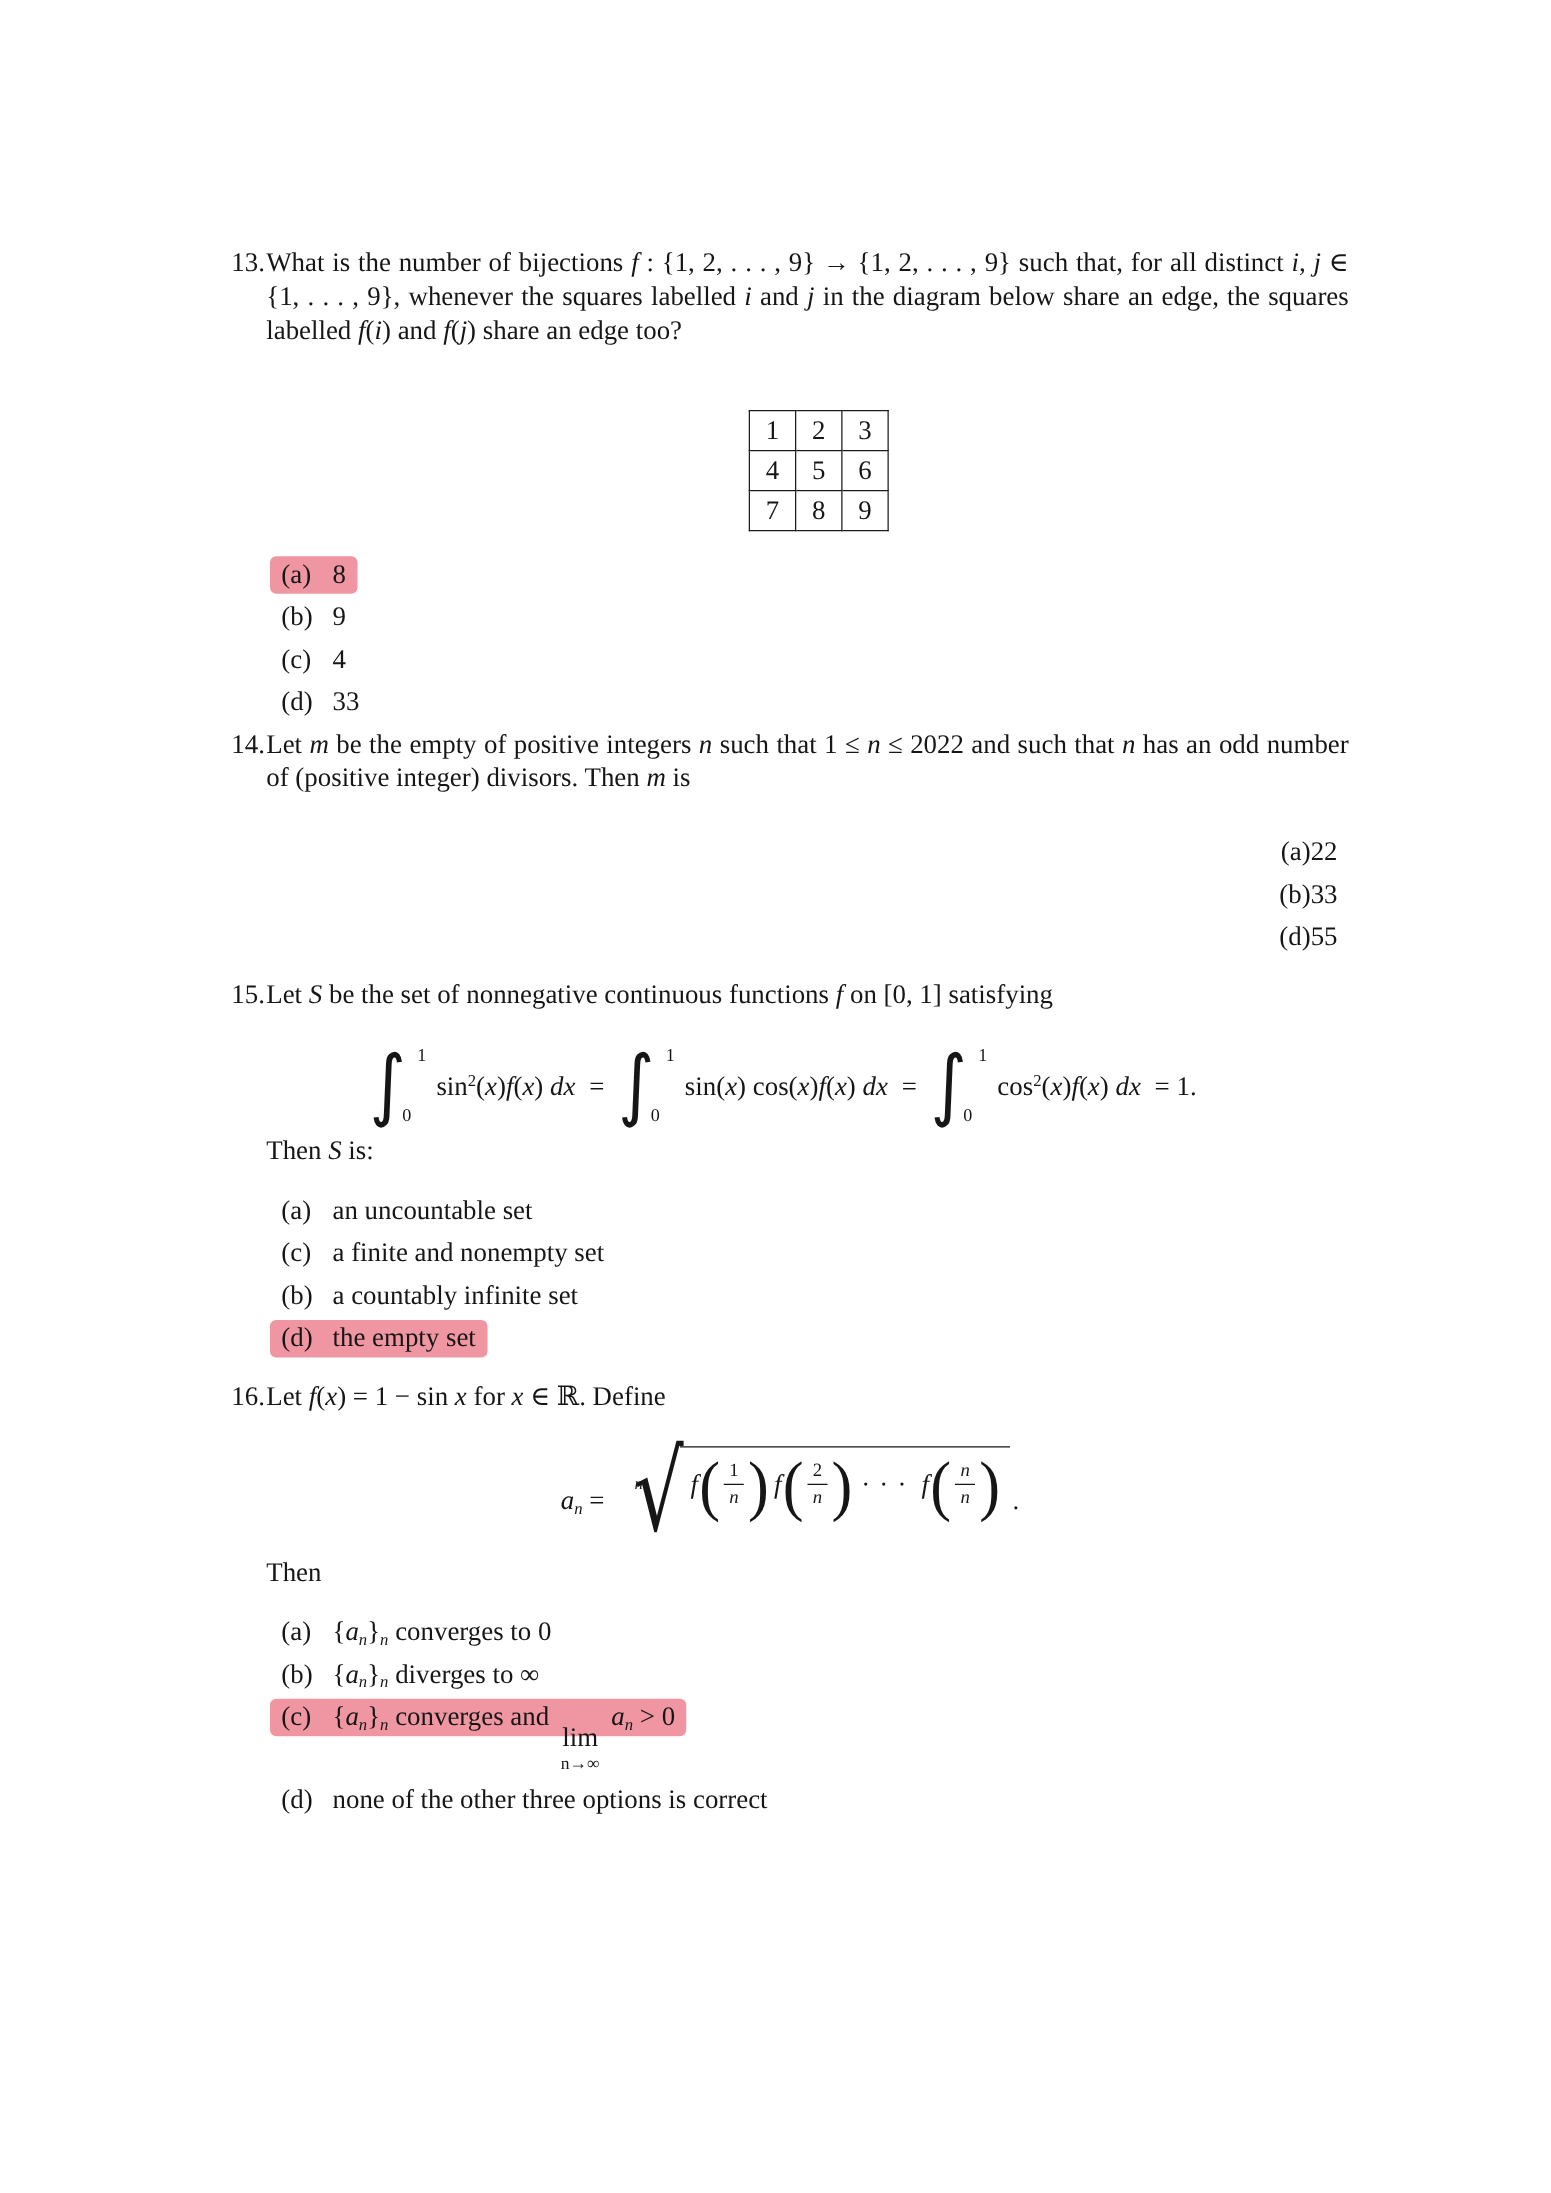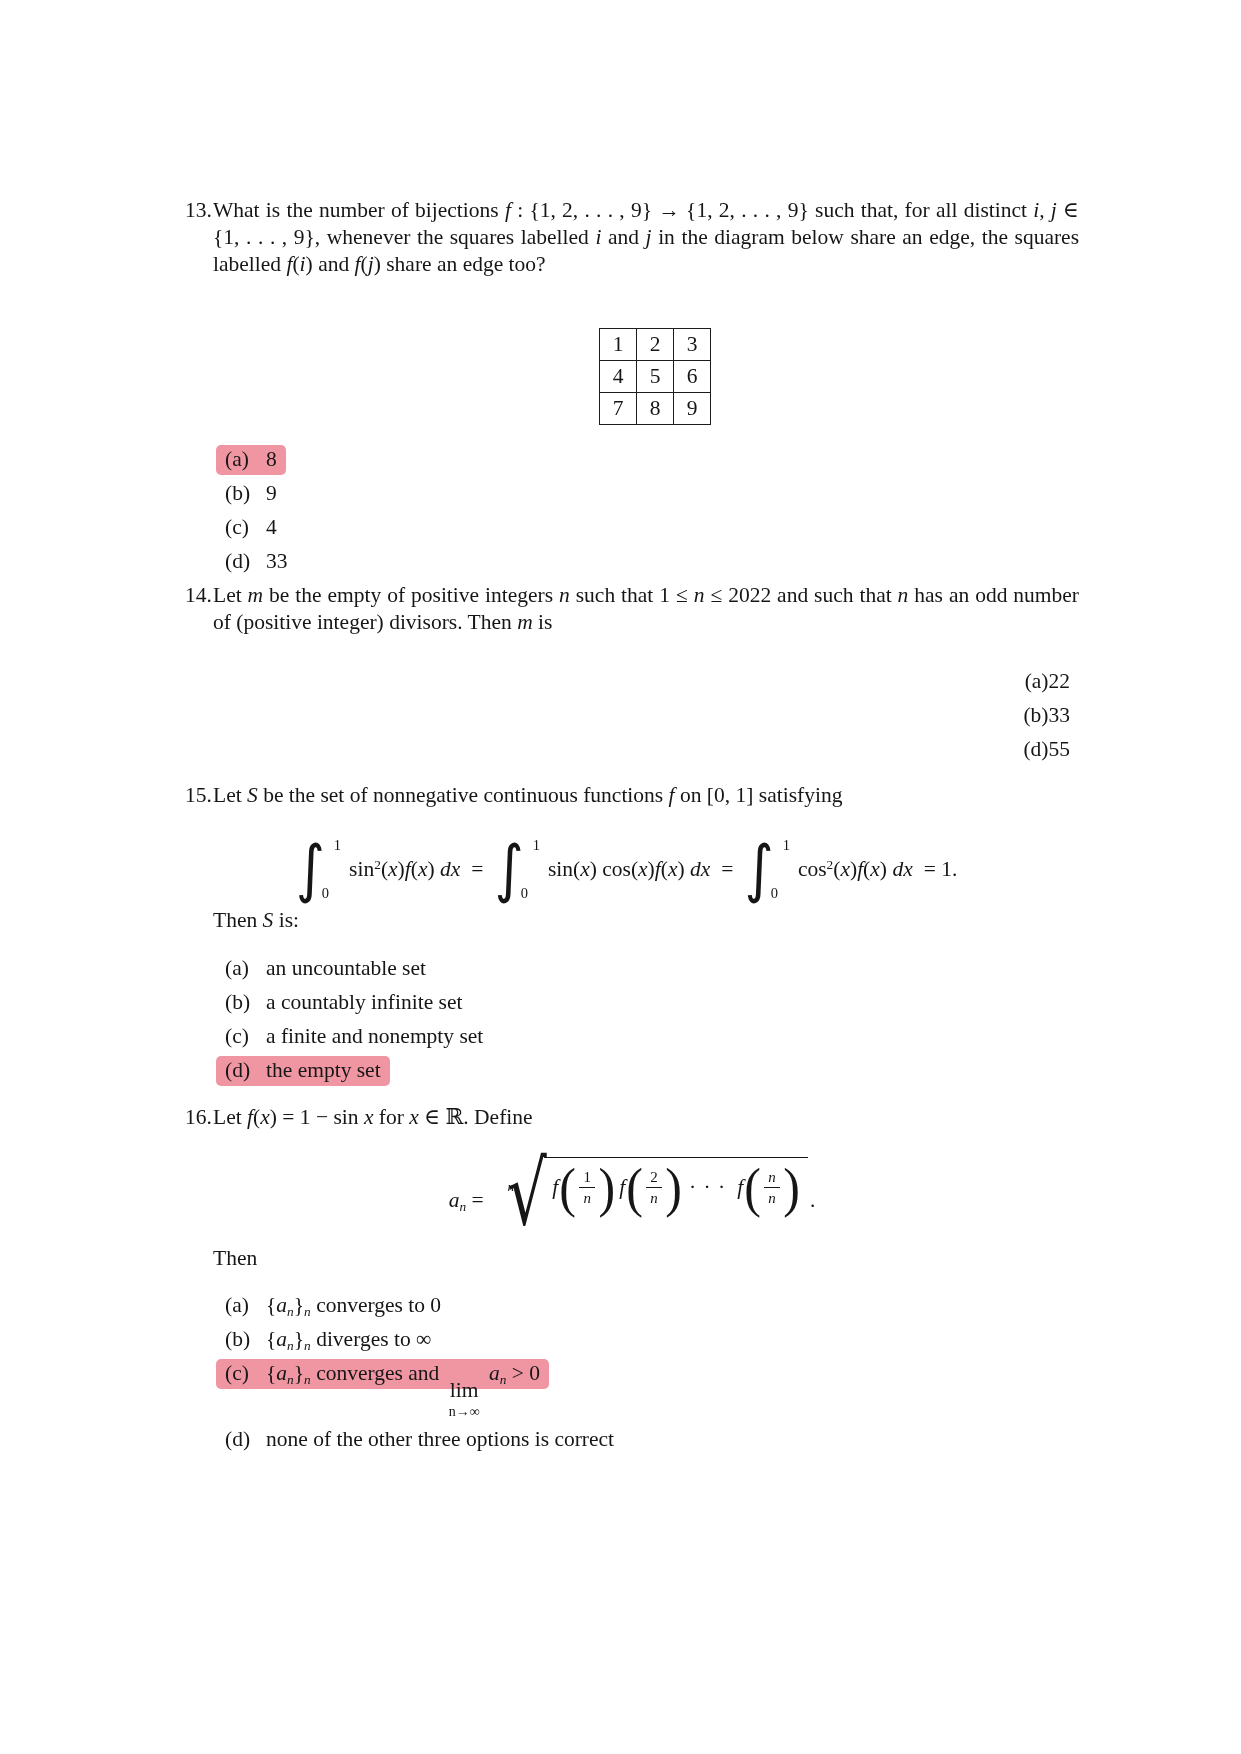--- a/index.html
+++ b/index.html
@@ -166,24 +166,24 @@
           <span><span>cos</span><span class="sup">2</span><span>(</span><span class="it">x</span><span>)</span><span class="it">f</span><span>(</span><span class="it">x</span><span>) </span><span class="it">dx</span></span>
         </span>
         <span class="eqsign">= 1.</span>
       </div>
       <div class="plainline thenline"><span>Then </span><span class="it">S</span><span> is:</span></div>
       <div class="opts">
         <div class="opt">
           <span class="pillwrap"><span class="opt-label">(a)</span><span class="opt-text"><span>an uncountable set</span></span></span>
         </div>
         <div class="opt">
+          <span class="pillwrap"><span class="opt-label">(c)</span><span class="opt-text"><span>a finite and nonempty set</span></span></span>
+        </div>
+        <div class="opt">
           <span class="pillwrap"><span class="opt-label">(b)</span><span class="opt-text"><span>a countably infinite set</span></span></span>
-        </div>
-        <div class="opt">
-          <span class="pillwrap"><span class="opt-label">(c)</span><span class="opt-text"><span>a finite and nonempty set</span></span></span>
         </div>
         <div class="opt">
           <span class="pillwrap on"><span class="opt-label">(d)</span><span class="opt-text"><span>the empty set</span></span></span>
         </div>
       </div>
     </div>
 
     <div class="q" id="q16">
       <span class="qnum">16.</span>
       <div class="qbody"><span>Let </span><span class="it">f</span><span>(</span><span class="it">x</span><span>) = 1 − sin </span><span class="it">x</span><span> for </span><span class="it">x</span><span> ∈ ℝ. Define</span></div>

